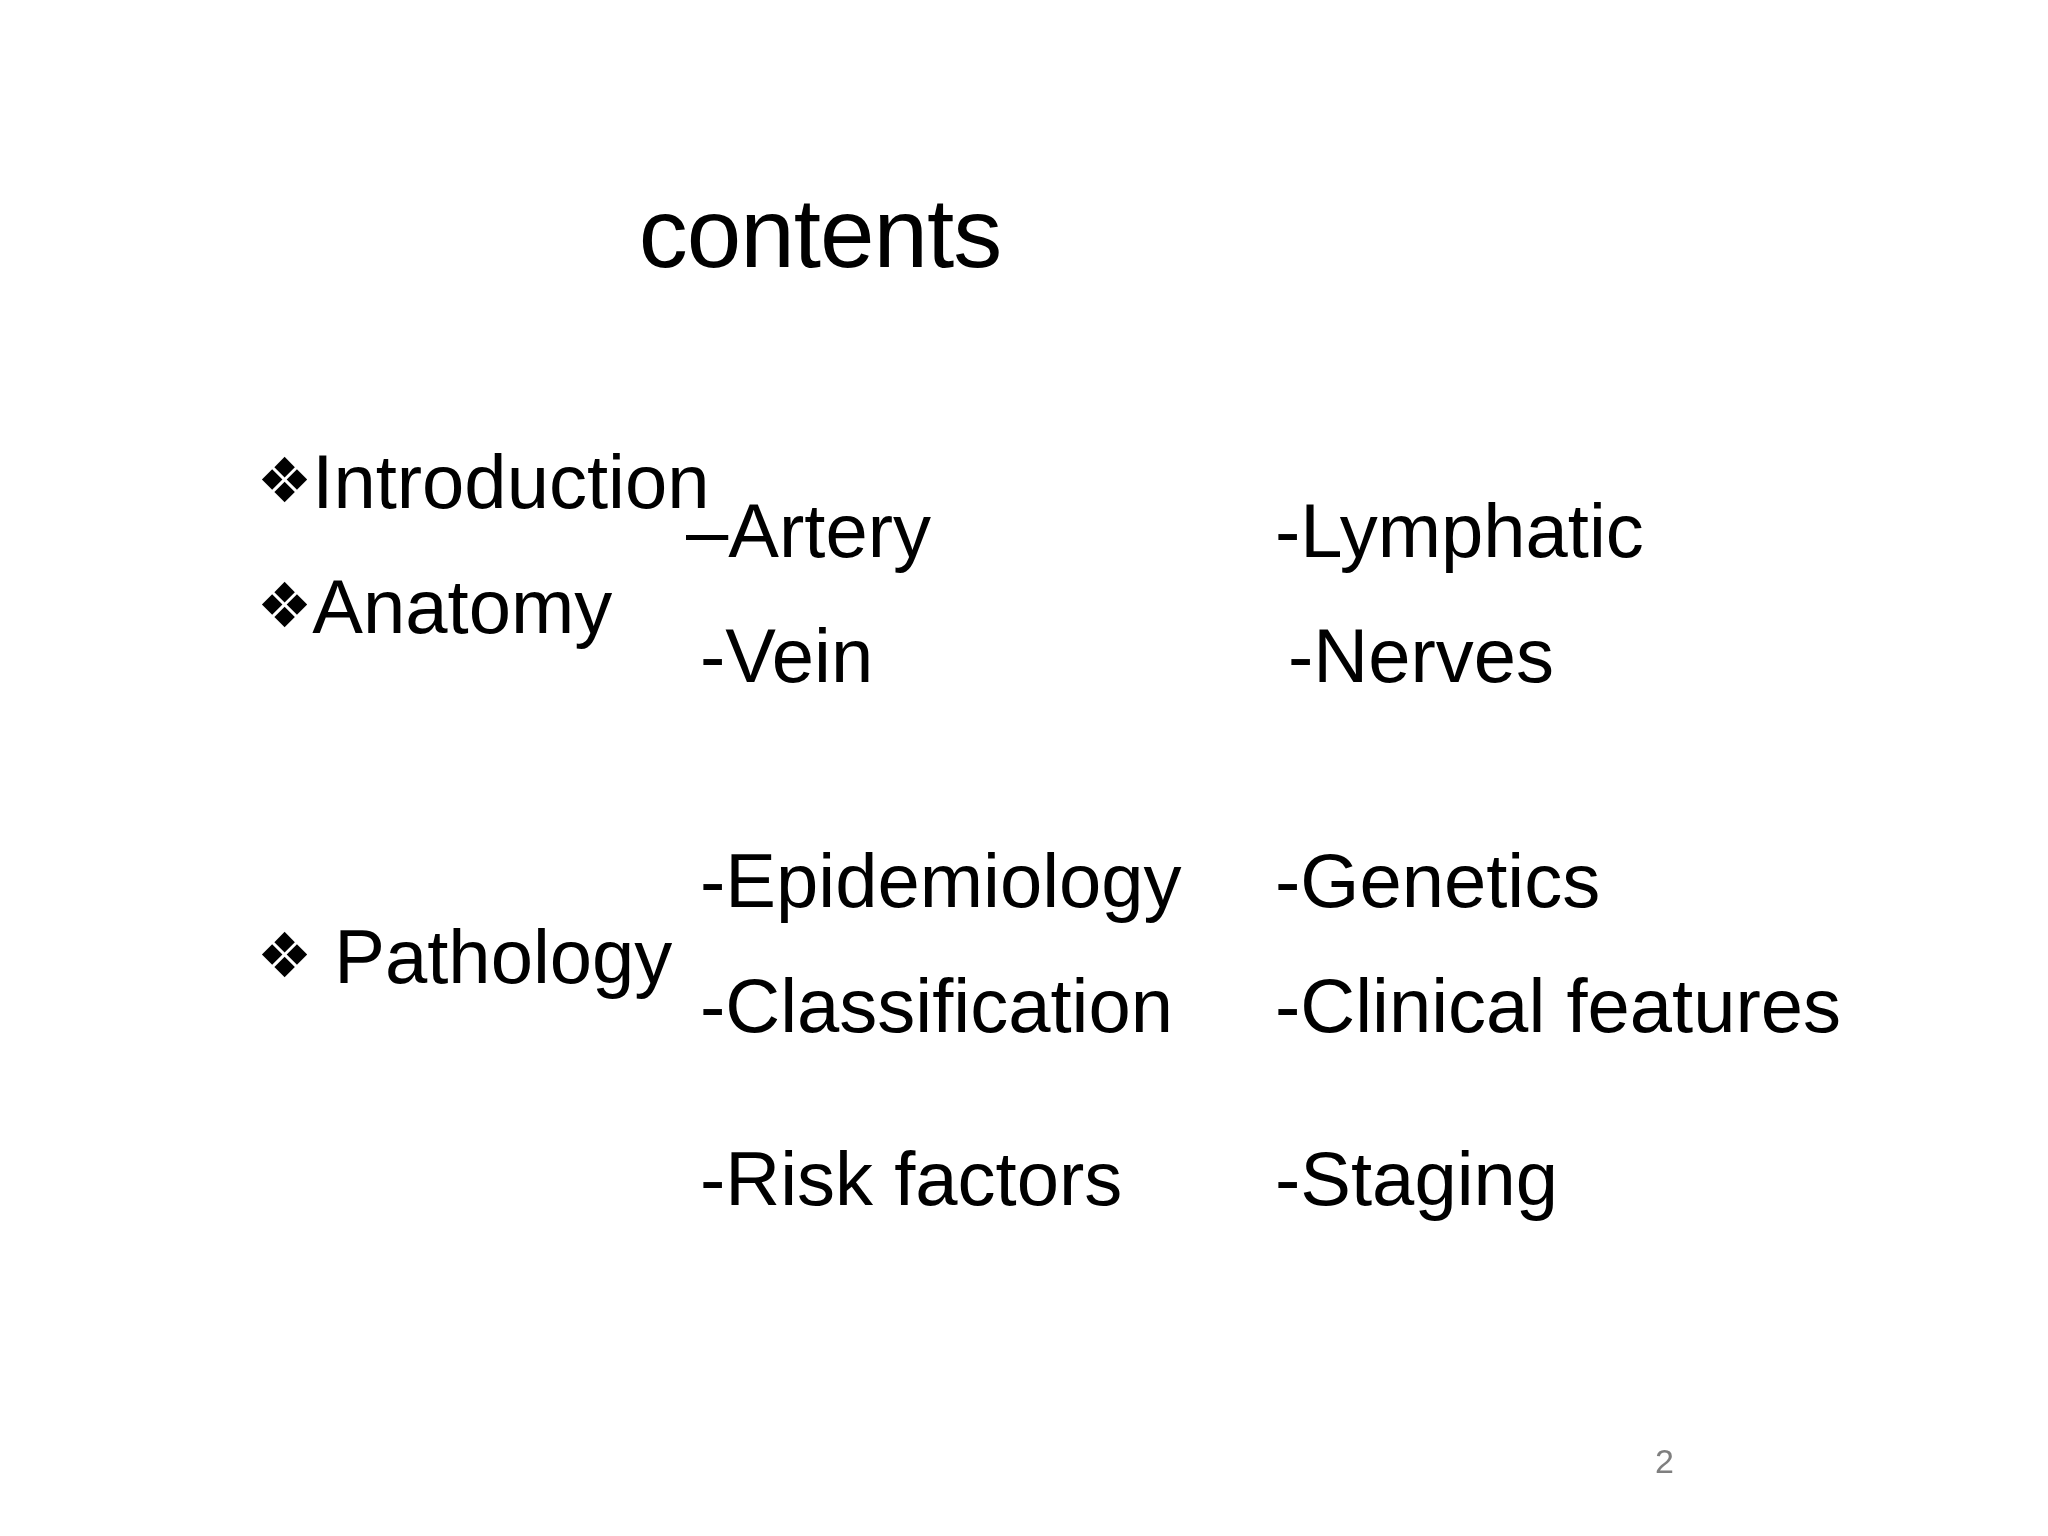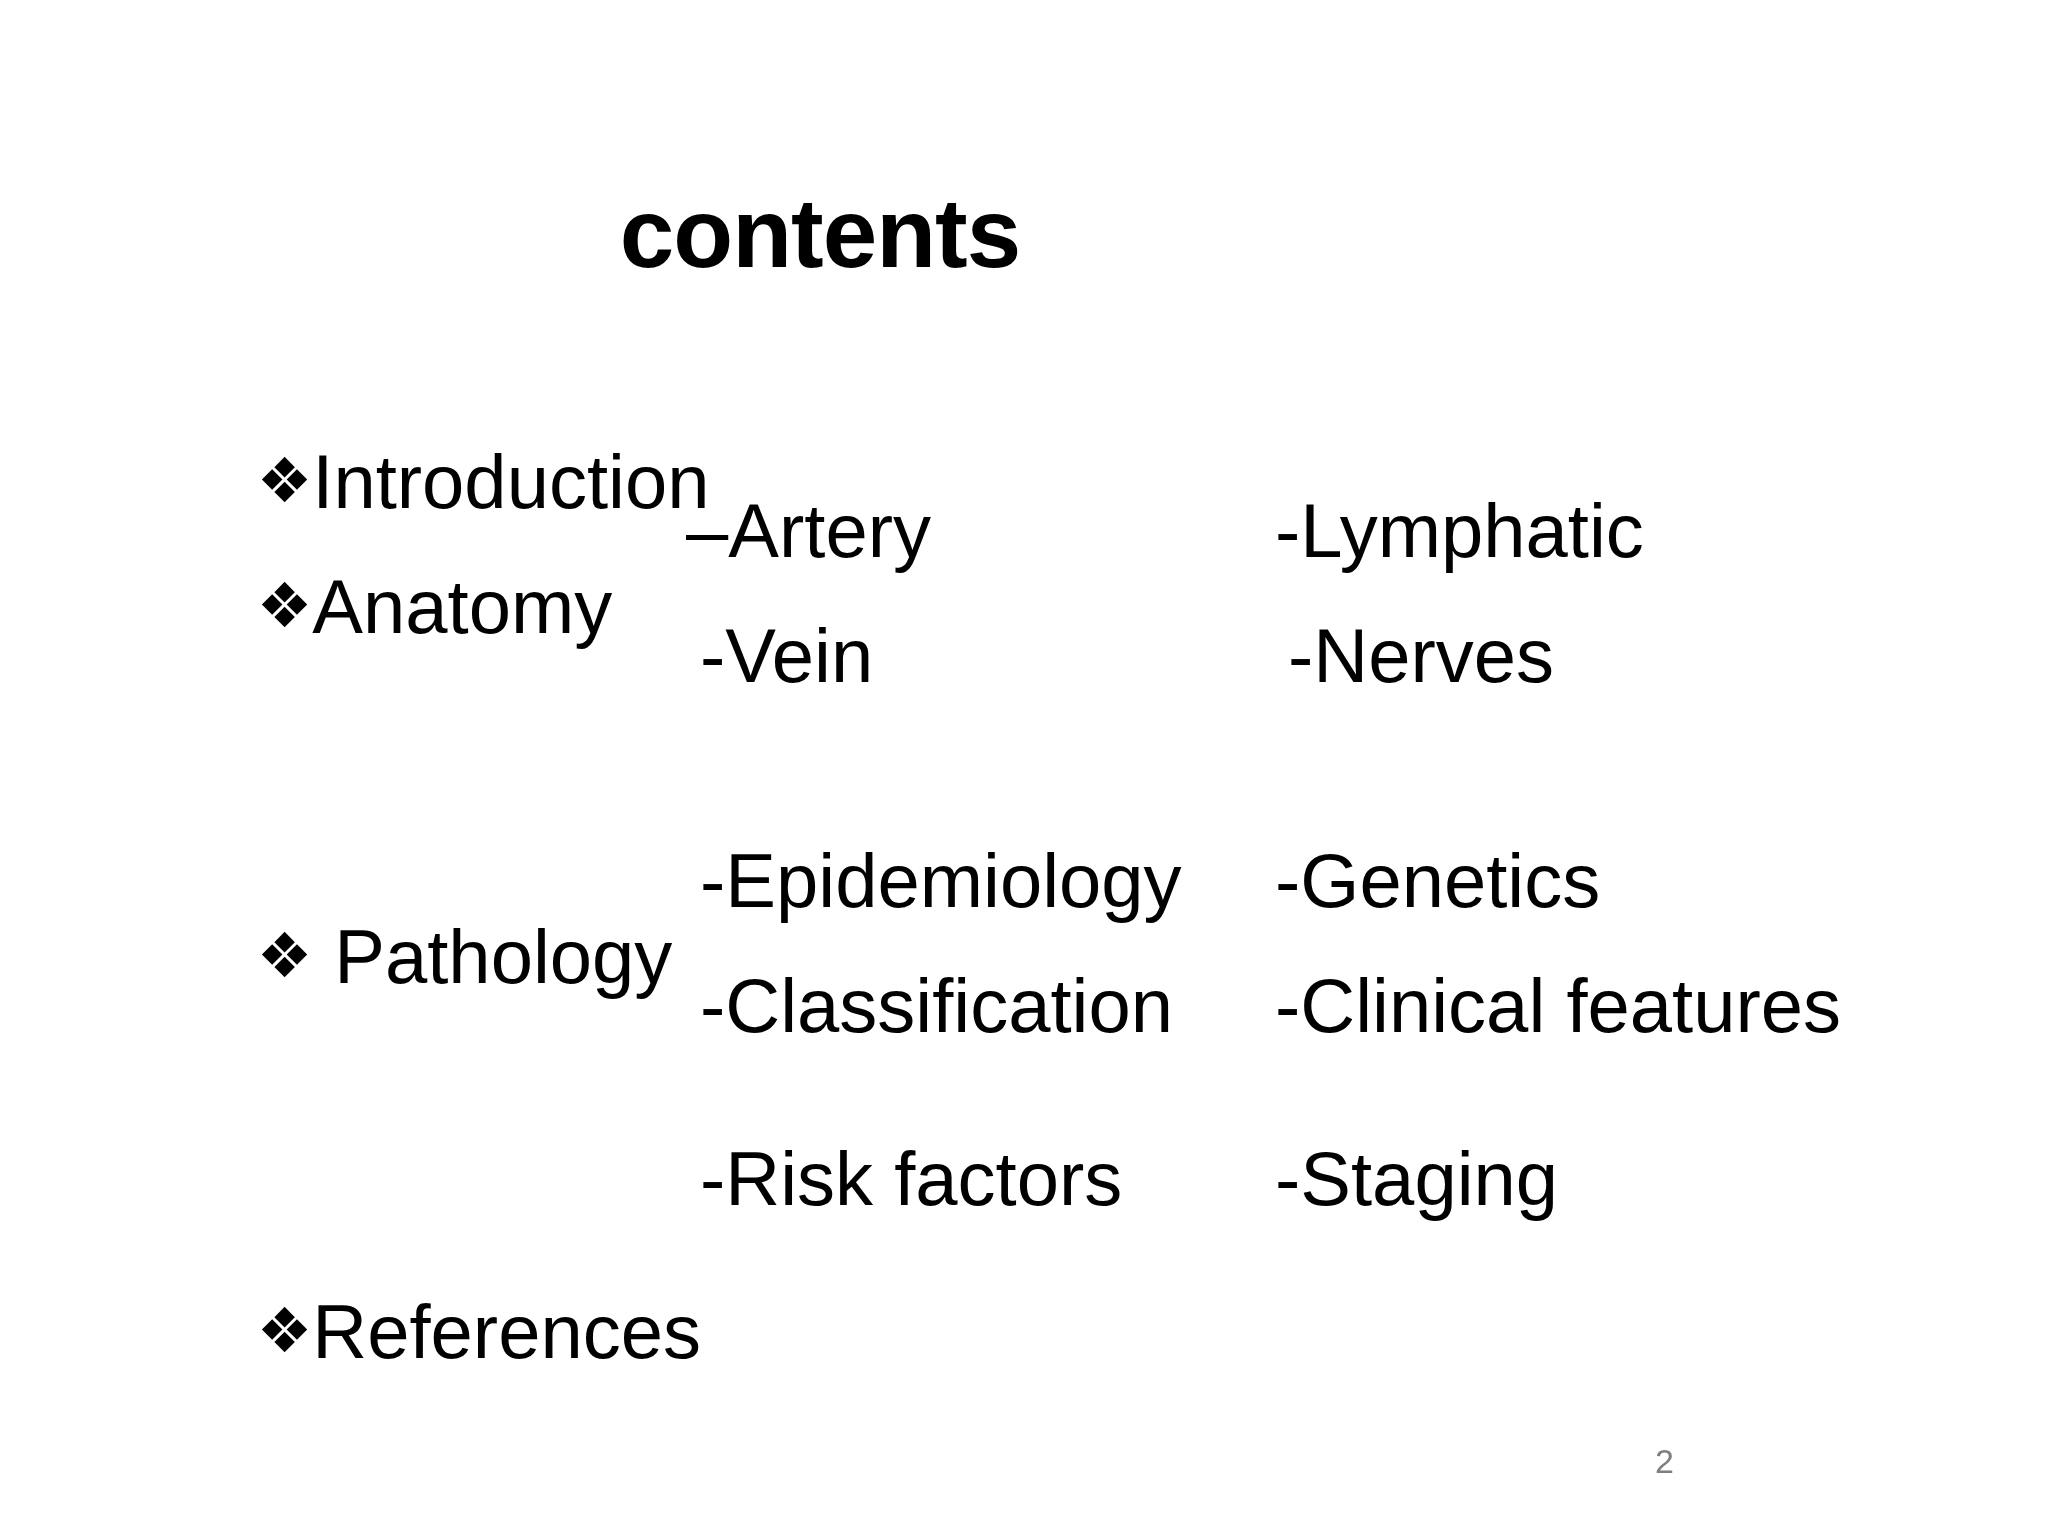--- a/index.html
+++ b/index.html
@@ -21,21 +21,21 @@
   }
 
   
   .slide-title {
     position: absolute;
     left: 0;
     top: 118px;
     width: 1640px;
     text-align: center;
     font-size: 98px;
-    font-weight: bold;
+    font-weight: normal;
     line-height: 1.0;
     letter-spacing: -1px;
     color: #000000;
   }
 
   
   .body-area {
     position: absolute;
     left: 0;
     top: 0;
@@ -117,21 +117,18 @@
     </div>
     <div class="line col-mid row-4">-Epidemiology</div>
     <div class="line col-right row-4">-Genetics</div>
 
     <div class="line col-mid row-5">-Classification</div>
     <div class="line col-right row-5">-Clinical features</div>
 
     <div class="line col-mid row-6">-Risk factors</div>
     <div class="line col-right row-6">-Staging</div>
 
-    <div class="line col-left row-7">
-      <span class="bullet">❖</span><span>References</span>
-    </div>
 
   </div>
 
   <div class="page-number">2</div>
 
 </div>
 
 </body></html>

